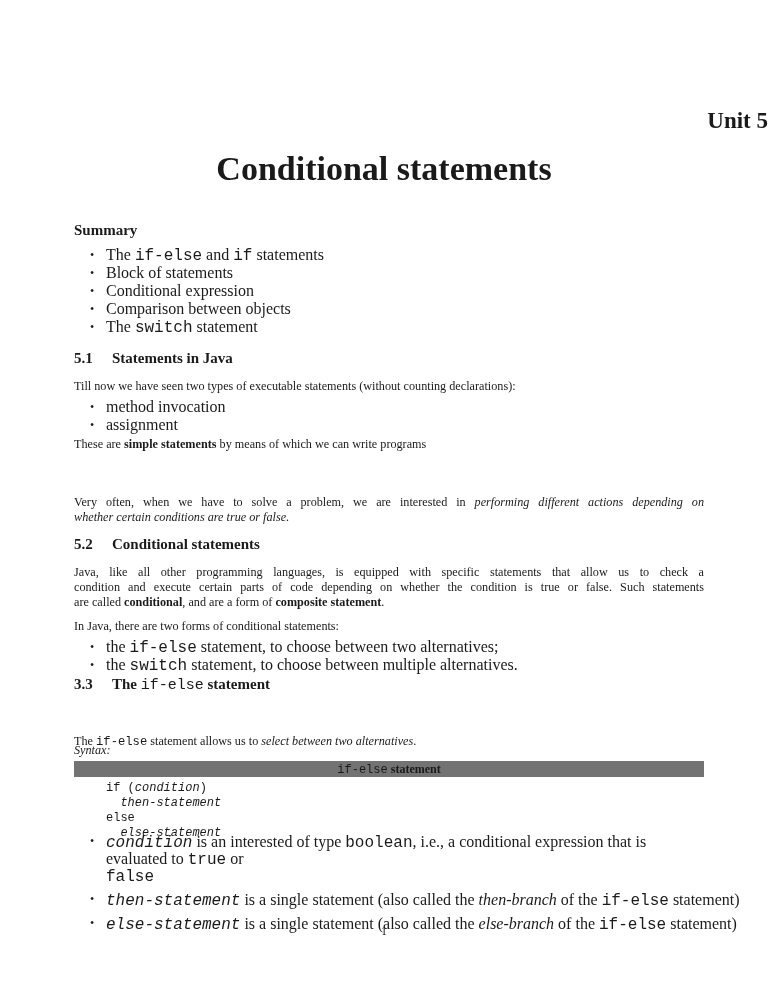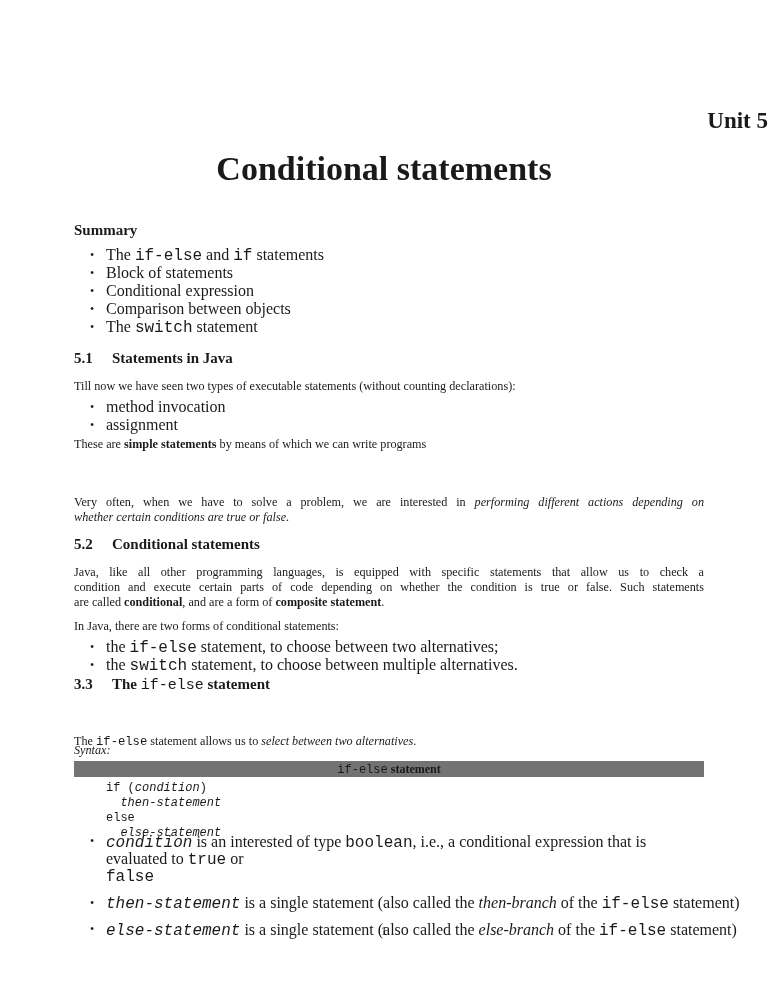--- a/index.html
+++ b/index.html
@@ -90,18 +90,18 @@
   </div>
   <div class="abs para" style="top:743px;"><em>Syntax:</em></div>
 
   <div class="abs code tt"><span>if (</span><span class="tti">condition</span><span>)</span>
   <span class="tti">then-statement</span>
 <span>else</span>
   <span class="tti">else-statement</span></div>
 
   <div class="abs bullet-list" style="top:834px;left:106px;width:598px;white-space:normal;">
     <div class="li" style="height:auto;white-space:normal;line-height:15px;margin-bottom:6px;"><span class="tti">condition</span><span> is an interested of type </span><span class="tt">boolean</span><span>, i.e., a conditional expression that is evaluated to </span><span class="tt">true</span><span> or</span><br><span class="tt">false</span></div>
-    <div class="li" style="height:auto;line-height:24px;margin-bottom:6px;"><span class="tti">then-statement</span><span> is a single statement (also called the </span><em>then-branch</em><span> of the </span><span class="tt">if-else</span><span> statement)</span></div>
+    <div class="li" style="height:auto;line-height:17px;margin-bottom:6px;"><span class="tti">then-statement</span><span> is a single statement (also called the </span><em>then-branch</em><span> of the </span><span class="tt">if-else</span><span> statement)</span></div>
     <div class="li" style="height:auto;line-height:15px;"><span class="tti">else-statement</span><span> is a single statement (also called the </span><em>else-branch</em><span> of the </span><span class="tt">if-else</span><span> statement)</span></div>
   </div>
 
   <div class="abs page-number">1</div>
 </div>
 
 </body></html>

